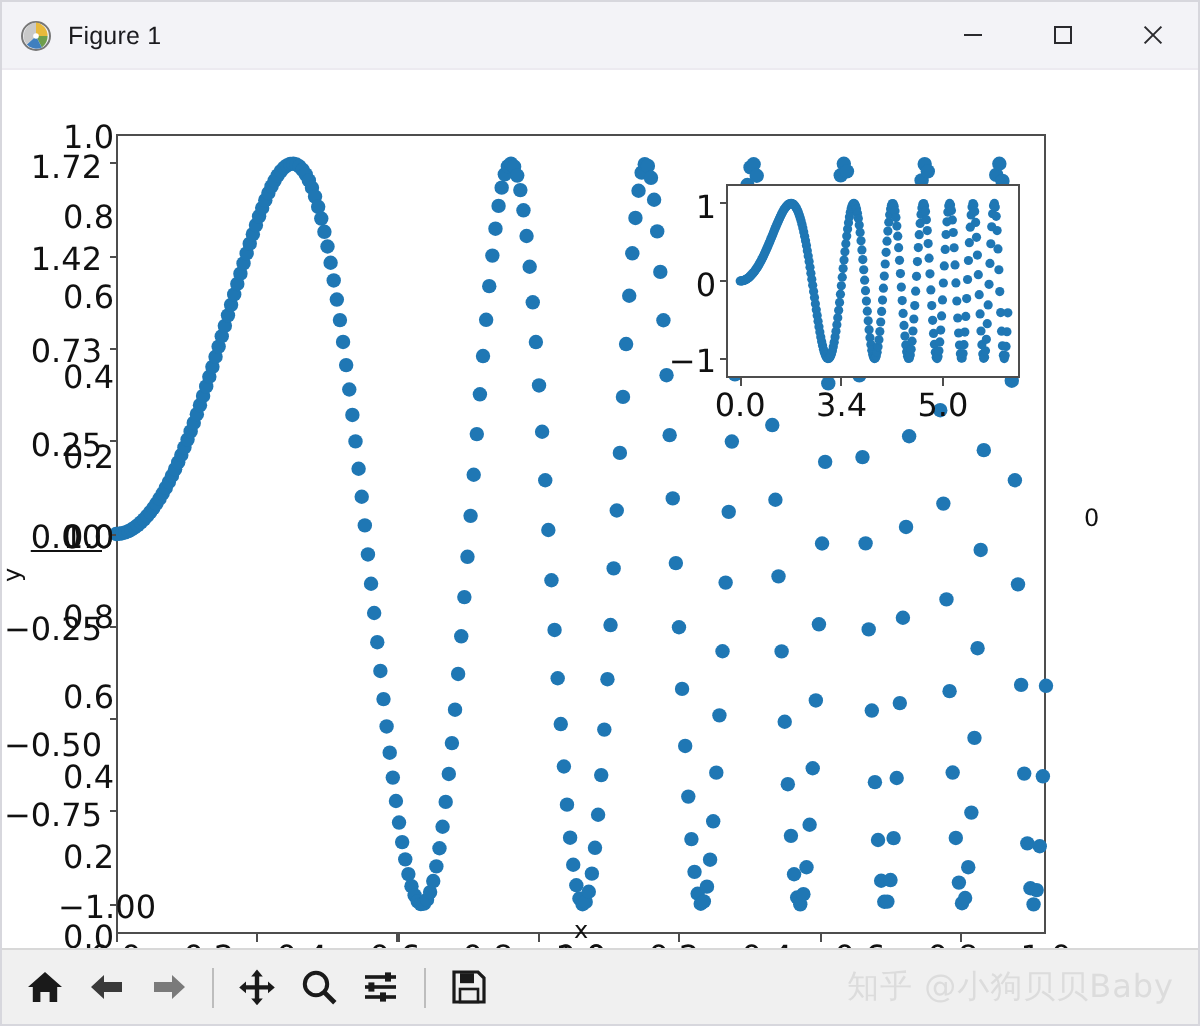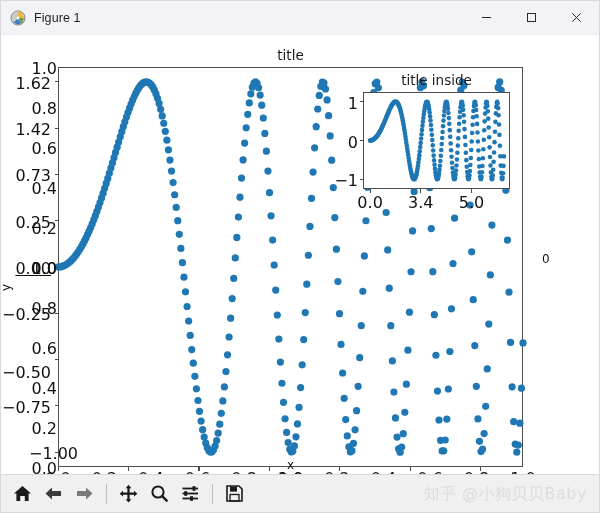--- a/index.html
+++ b/index.html
@@ -124,21 +124,20 @@
           <line x1="9.7" y1="1.3" x2="1.3" y2="9.7" stroke="currentColor" stroke-width="1"></line>
         </svg>
       </div>
     </div>
   </div>
 
   <div class="canvas">
 
     <div class="axes-frame" style="left:57px;top:32px;width:465px;height:400px;"></div>
 
-    <div class="plot-title" style="left:57px;top:12px;width:465px;">title</div>
 
     <svg class="scatter" id="main-scatter" width="600" height="443">
         <circle cx="57.00" cy="232.00" r="3.6" fill="#1f77b4"></circle>
         <circle cx="58.56" cy="231.91" r="3.6" fill="#1f77b4"></circle>
         <circle cx="60.11" cy="231.64" r="3.6" fill="#1f77b4"></circle>
         <circle cx="61.67" cy="231.19" r="3.6" fill="#1f77b4"></circle>
         <circle cx="63.22" cy="230.56" r="3.6" fill="#1f77b4"></circle>
         <circle cx="64.78" cy="229.74" r="3.6" fill="#1f77b4"></circle>
         <circle cx="66.33" cy="228.75" r="3.6" fill="#1f77b4"></circle>
         <circle cx="67.89" cy="227.58" r="3.6" fill="#1f77b4"></circle>
@@ -447,21 +446,21 @@
         <div class="tick-label" style="left: 50px; top: 270.296px; transform: translateX(-100%);">−0.25</div>
         <div class="tickmark y" style="left: 53.5px; top: 231.5px;"></div>
         <div class="tick-label" style="left: 50px; top: 224px; transform: translateX(-100%); text-decoration: underline;">0.00</div>
         <div class="tickmark y" style="left: 53.5px; top: 185.204px;"></div>
         <div class="tick-label" style="left: 50px; top: 177.704px; transform: translateX(-100%);">0.25</div>
         <div class="tickmark y" style="left: 53.5px; top: 138.907px;"></div>
         <div class="tick-label" style="left: 50px; top: 131.407px; transform: translateX(-100%);">0.73</div>
         <div class="tickmark y" style="left: 53.5px; top: 92.6111px;"></div>
         <div class="tick-label" style="left: 50px; top: 85.1111px; transform: translateX(-100%);">1.42</div>
         <div class="tickmark y" style="left: 53.5px; top: 46.3148px;"></div>
-        <div class="tick-label" style="left: 50px; top: 38.8148px; transform: translateX(-100%);">1.62</div>
+        <div class="tick-label" style="left: 50px; top: 38.8148px; transform: translateX(-100%);">1.72</div>
       </div>
 
     <div id="main-xticks">
         <div class="tickmark x" style="left: 56.5px; top: 432px;"></div>
         <div class="tickmark x" style="left: 126.955px; top: 432px;"></div>
         <div class="tickmark x" style="left: 197.409px; top: 432px;"></div>
         <div class="tickmark x" style="left: 267.864px; top: 432px;"></div>
         <div class="tickmark x" style="left: 338.318px; top: 432px;"></div>
         <div class="tickmark x" style="left: 408.773px; top: 432px;"></div>
         <div class="tickmark x" style="left: 479.227px; top: 432px;"></div>
@@ -492,21 +491,20 @@
         <div class="tick-label" style="left: 56px; top: 304px; transform: translateX(-100%);">0.6</div>
         <div class="tick-label" style="left: 56px; top: 264px; transform: translateX(-100%);">0.8</div>
         <div class="tick-label" style="left: 56px; top: 224px; transform: translateX(-100%);">1.0</div>
       </div>
 
     <div class="axis-label" style="left:-2px;top:256px;transform:rotate(-90deg);transform-origin:left top;">y</div>
     <div class="axis-label" style="left:286px;top:423px;">x</div>
     <div class="axis-label" style="left:541px;top:217px;">0</div>
 
     <div class="axes-frame" style="left:362px;top:57px;width:147px;height:97px;"></div>
-    <div class="plot-title" style="left:362px;top:37px;width:147px;">title inside</div>
     <svg class="scatter" id="inset-scatter" width="600" height="443">
         <circle cx="369.10" cy="105.50" r="2.3" fill="#1f77b4"></circle>
         <circle cx="369.54" cy="105.48" r="2.3" fill="#1f77b4"></circle>
         <circle cx="369.99" cy="105.42" r="2.3" fill="#1f77b4"></circle>
         <circle cx="370.44" cy="105.33" r="2.3" fill="#1f77b4"></circle>
         <circle cx="370.89" cy="105.20" r="2.3" fill="#1f77b4"></circle>
         <circle cx="371.33" cy="105.03" r="2.3" fill="#1f77b4"></circle>
         <circle cx="371.78" cy="104.82" r="2.3" fill="#1f77b4"></circle>
         <circle cx="372.23" cy="104.57" r="2.3" fill="#1f77b4"></circle>
         <circle cx="372.68" cy="104.29" r="2.3" fill="#1f77b4"></circle>

